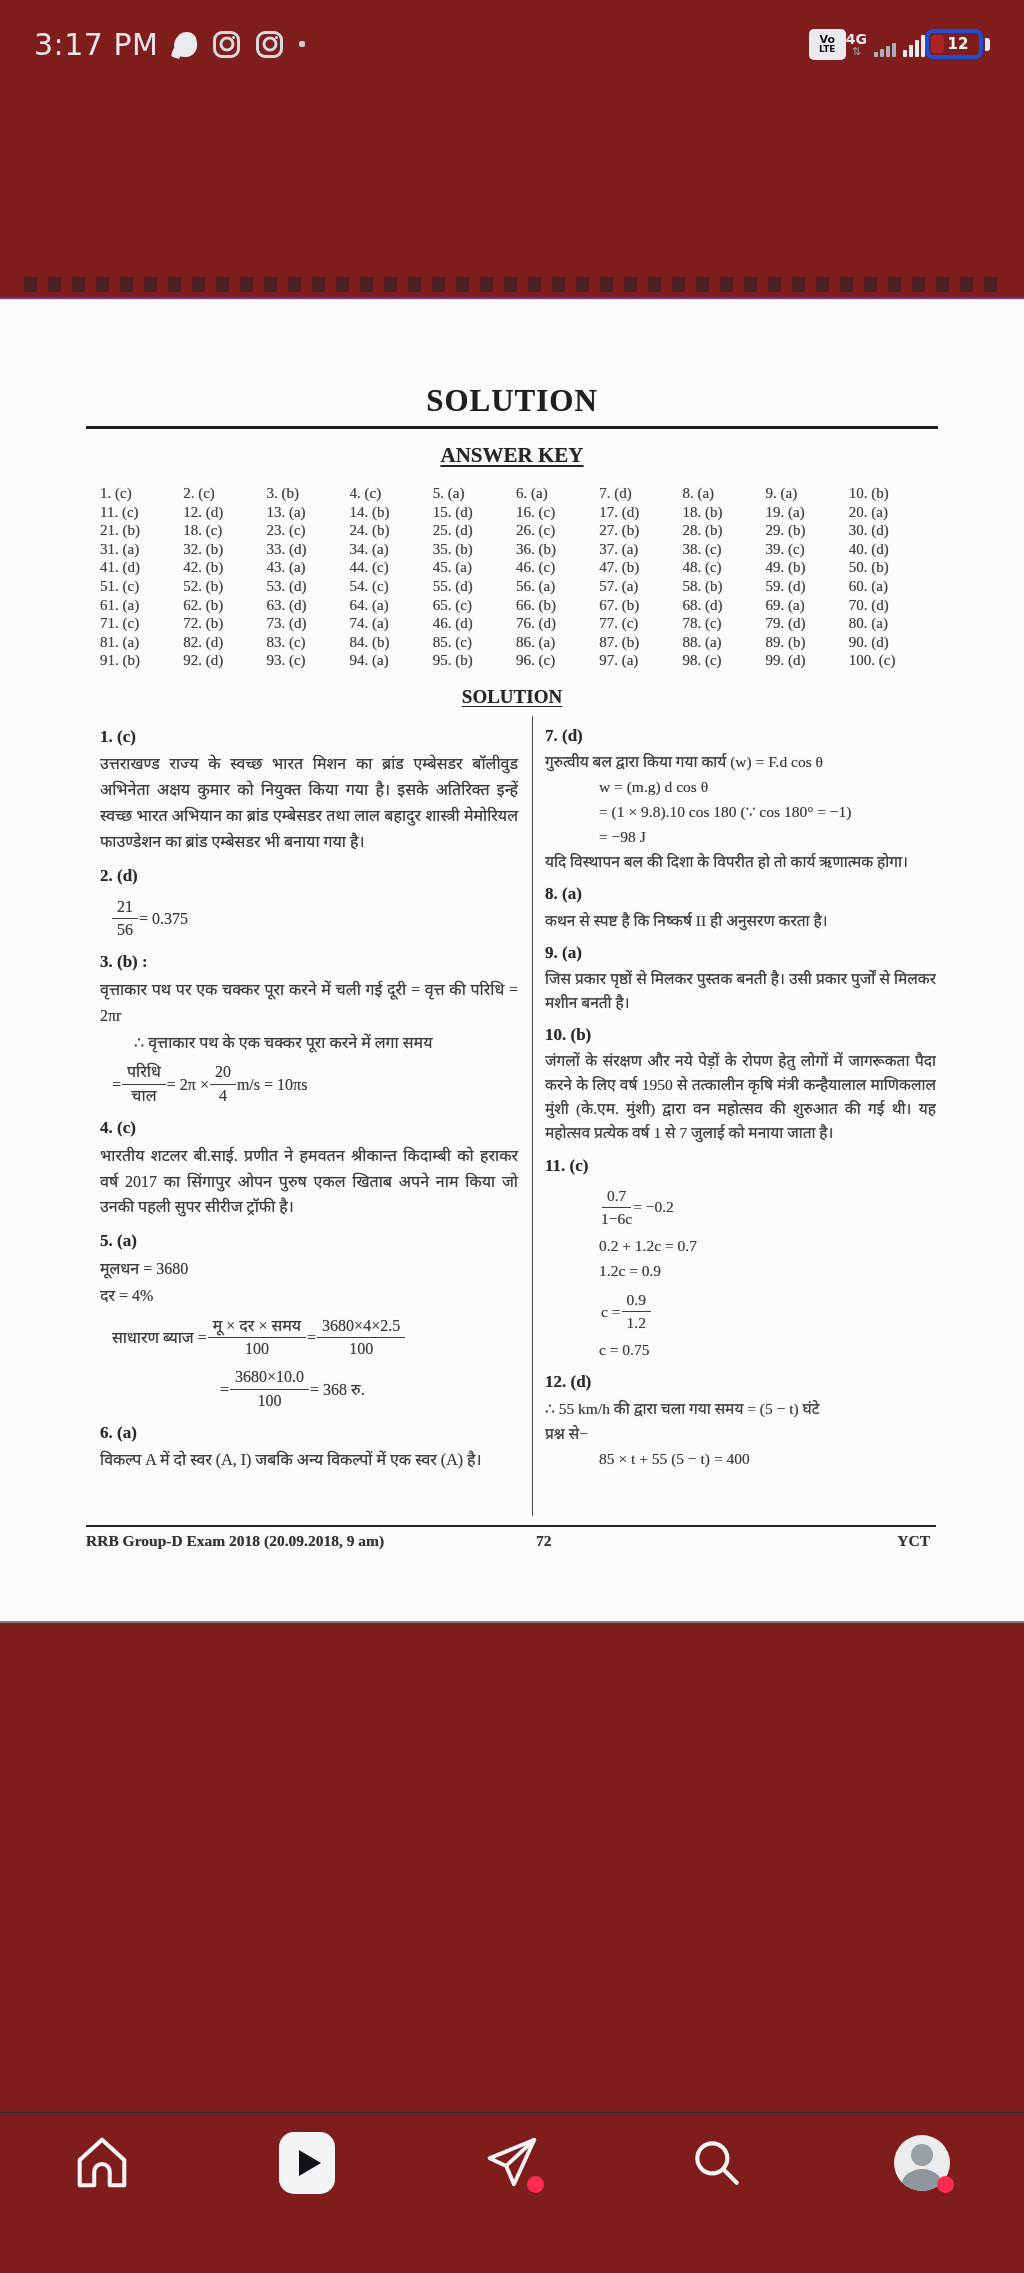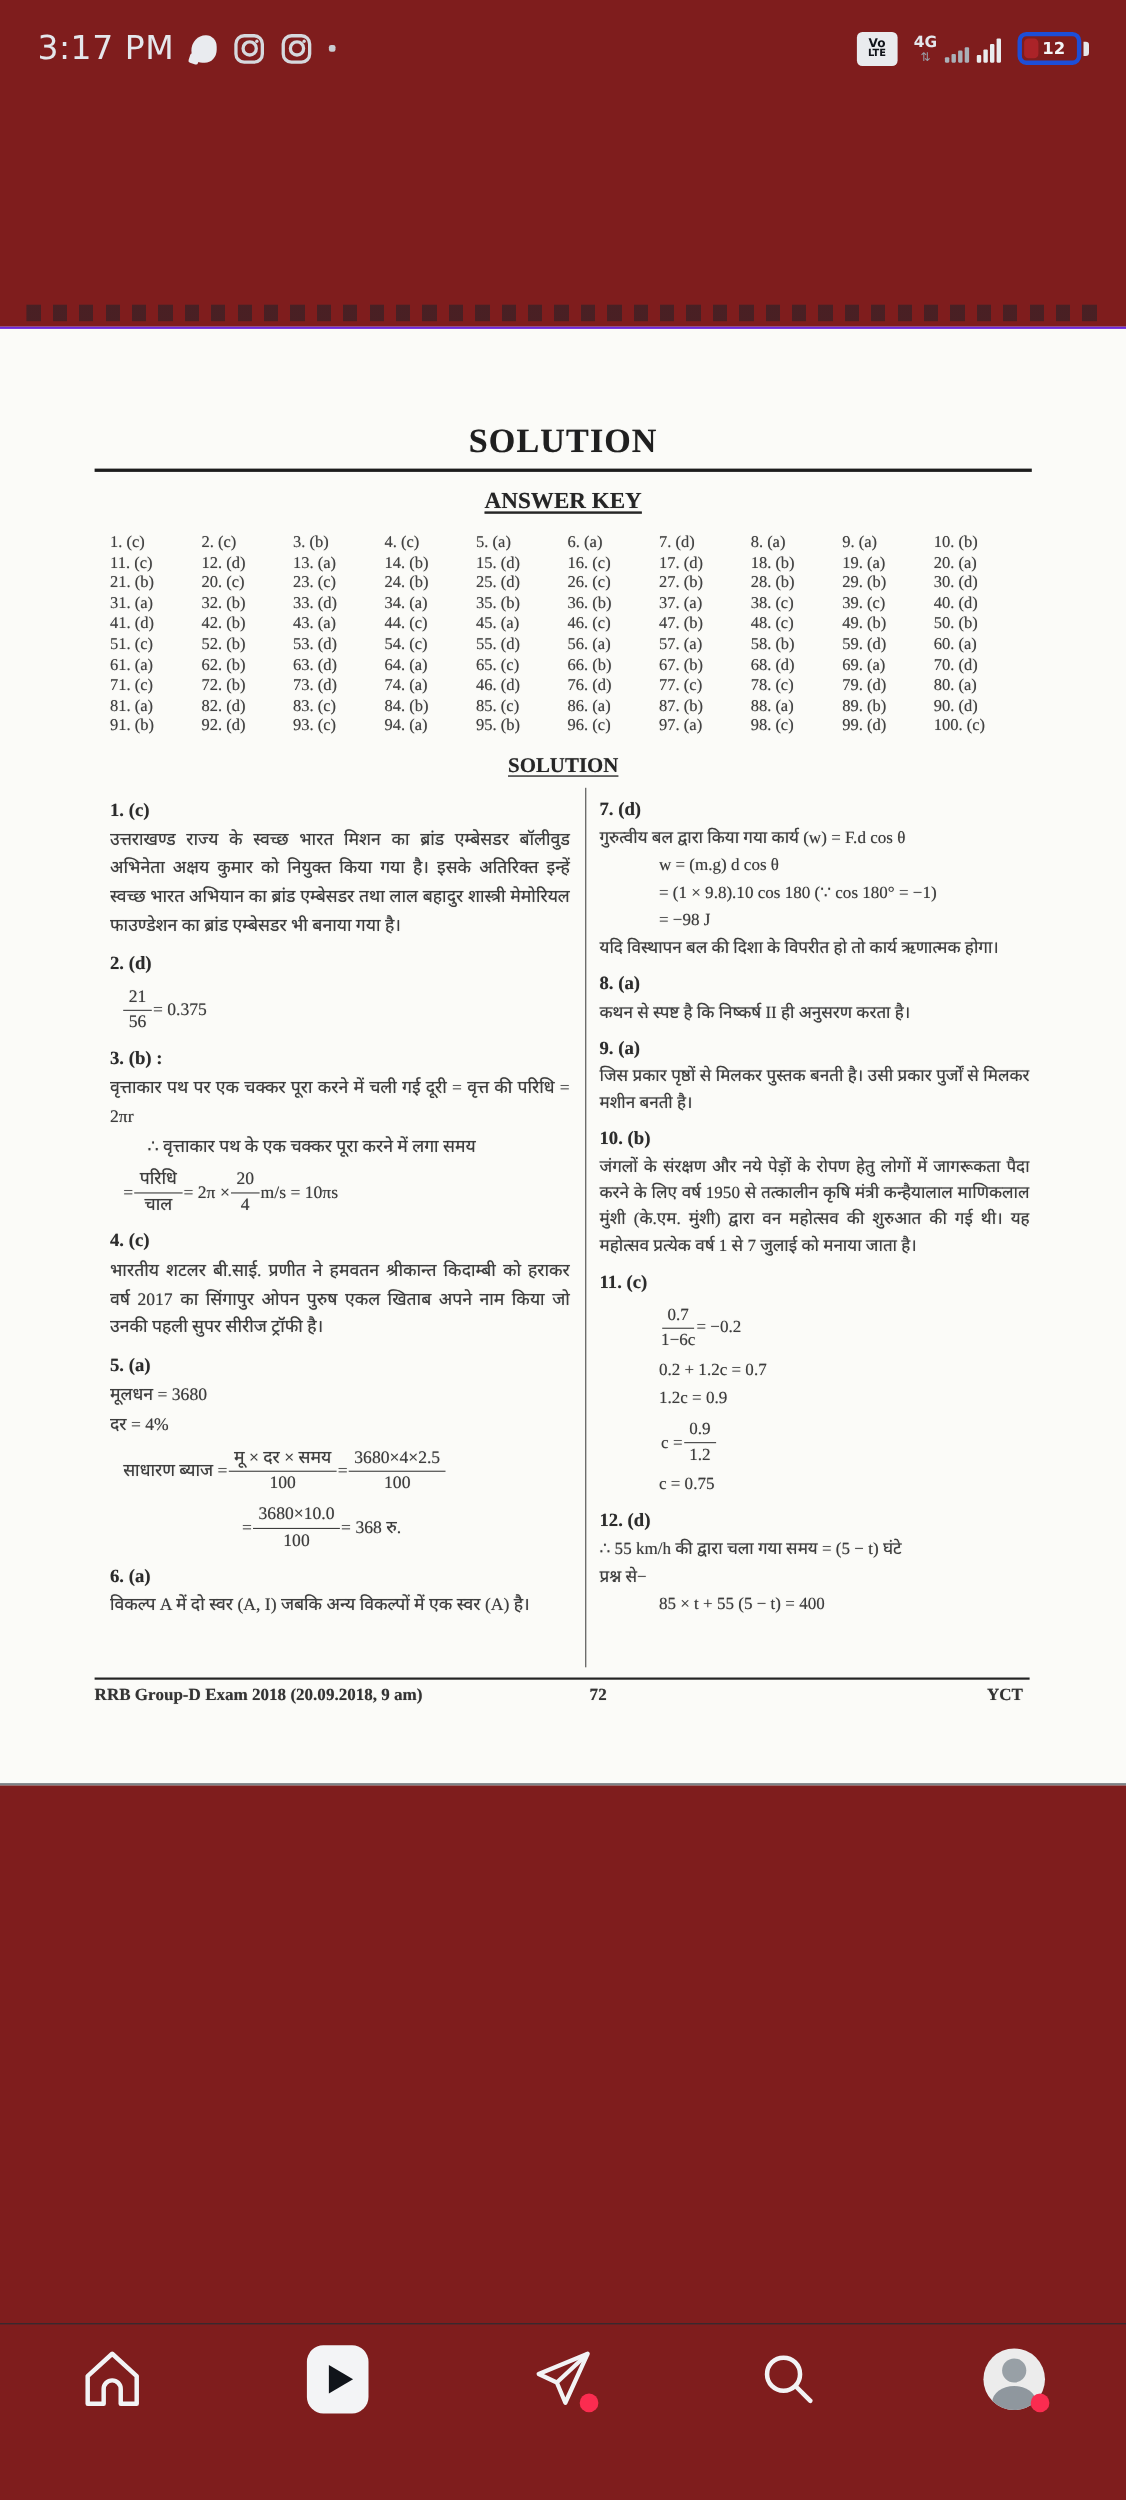--- a/index.html
+++ b/index.html
@@ -10,21 +10,21 @@
   .status-bar{position:absolute;top:18px;left:0;width:1024px;height:52px;display:flex;
               justify-content:space-between;align-items:center;padding:0 34px;box-sizing:border-box;}
   .sb-left{display:flex;align-items:center;gap:16px;}
   .sb-time{color:#e4e7ec;font-size:30px;letter-spacing:.5px;}
   .sb-blob{width:23px;height:25px;background:#e9ebef;border-radius:62% 46% 52% 48%;position:relative;}
   .sb-blob::after{content:"";position:absolute;left:-2px;bottom:-1px;width:9px;height:9px;background:#e9ebef;border-radius:2px;transform:rotate(18deg);}
   .sb-app{width:27px;height:27px;border:3px solid #d6d9de;border-radius:9px;position:relative;box-sizing:border-box;}
   .sb-app::before{content:"";position:absolute;left:50%;top:50%;width:9px;height:9px;border:3px solid #d6d9de;border-radius:50%;transform:translate(-50%,-50%);}
   .sb-app::after{content:"";position:absolute;right:2px;top:2px;width:3px;height:3px;background:#d6d9de;border-radius:50%;}
   .sb-dot{width:6px;height:6px;background:#c9ccd1;border-radius:2px;}
-  .sb-right{display:flex;align-items:center;gap:15px;}
+  .sb-right{display:flex;align-items:center;}
   .volte{width:37px;height:31px;background:#e9ebee;border-radius:5px;display:flex;flex-direction:column;
          align-items:center;justify-content:center;color:#10141a;font-weight:bold;line-height:.95;}
   .volte .v1{font-size:11px;} .volte .v2{font-size:9px;}
   .net{display:flex;align-items:flex-end;gap:7px;}
   .net-left{display:flex;flex-direction:column;align-items:center;line-height:1;}
   .net-type{color:#e4e7ec;font-size:14px;font-weight:bold;}
   .net-arrows{color:#9aa0a8;font-size:11px;}
   .bars{display:flex;align-items:flex-end;gap:2px;}
   .bars i{display:block;width:4px;background:#e9ebee;border-radius:1px;}
   .bars.small i{background:#aab0b8;}
@@ -152,21 +152,21 @@
         <span class="key-cell">12. (d)</span>
         <span class="key-cell">13. (a)</span>
         <span class="key-cell">14. (b)</span>
         <span class="key-cell">15. (d)</span>
         <span class="key-cell">16. (c)</span>
         <span class="key-cell">17. (d)</span>
         <span class="key-cell">18. (b)</span>
         <span class="key-cell">19. (a)</span>
         <span class="key-cell">20. (a)</span>
         <span class="key-cell">21. (b)</span>
-        <span class="key-cell">20. (c)</span>
+        <span class="key-cell">18. (c)</span>
         <span class="key-cell">23. (c)</span>
         <span class="key-cell">24. (b)</span>
         <span class="key-cell">25. (d)</span>
         <span class="key-cell">26. (c)</span>
         <span class="key-cell">27. (b)</span>
         <span class="key-cell">28. (b)</span>
         <span class="key-cell">29. (b)</span>
         <span class="key-cell">30. (d)</span>
         <span class="key-cell">31. (a)</span>
         <span class="key-cell">32. (b)</span>

